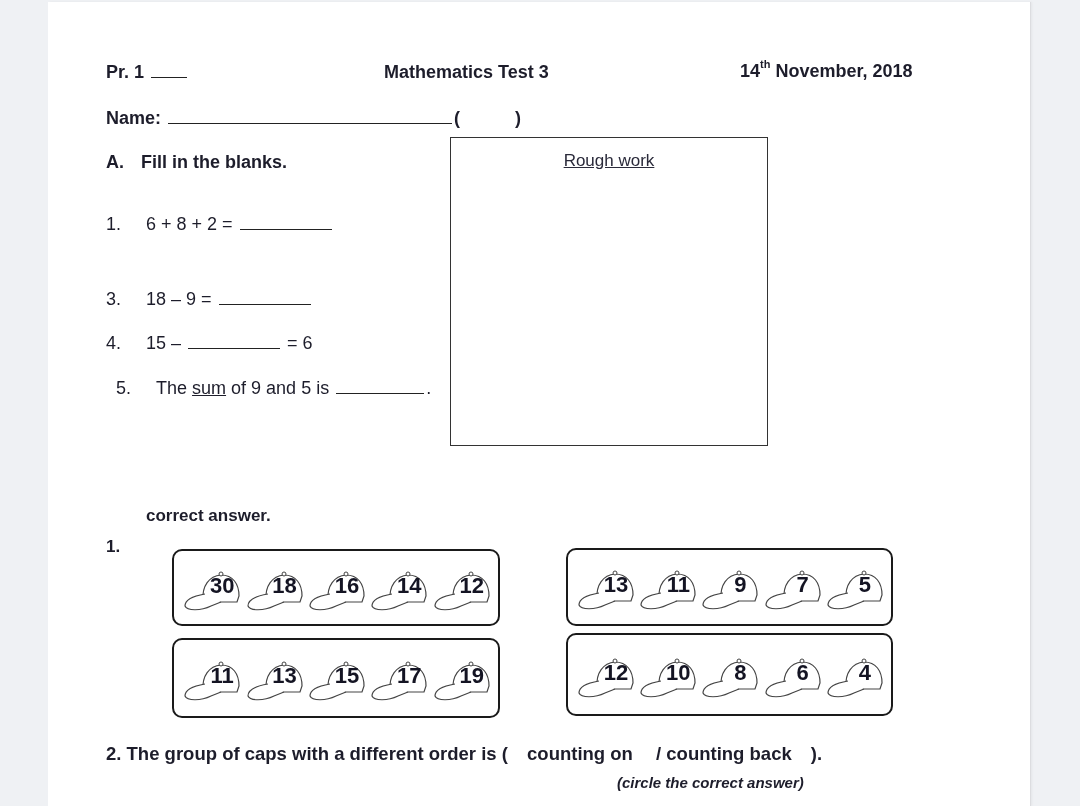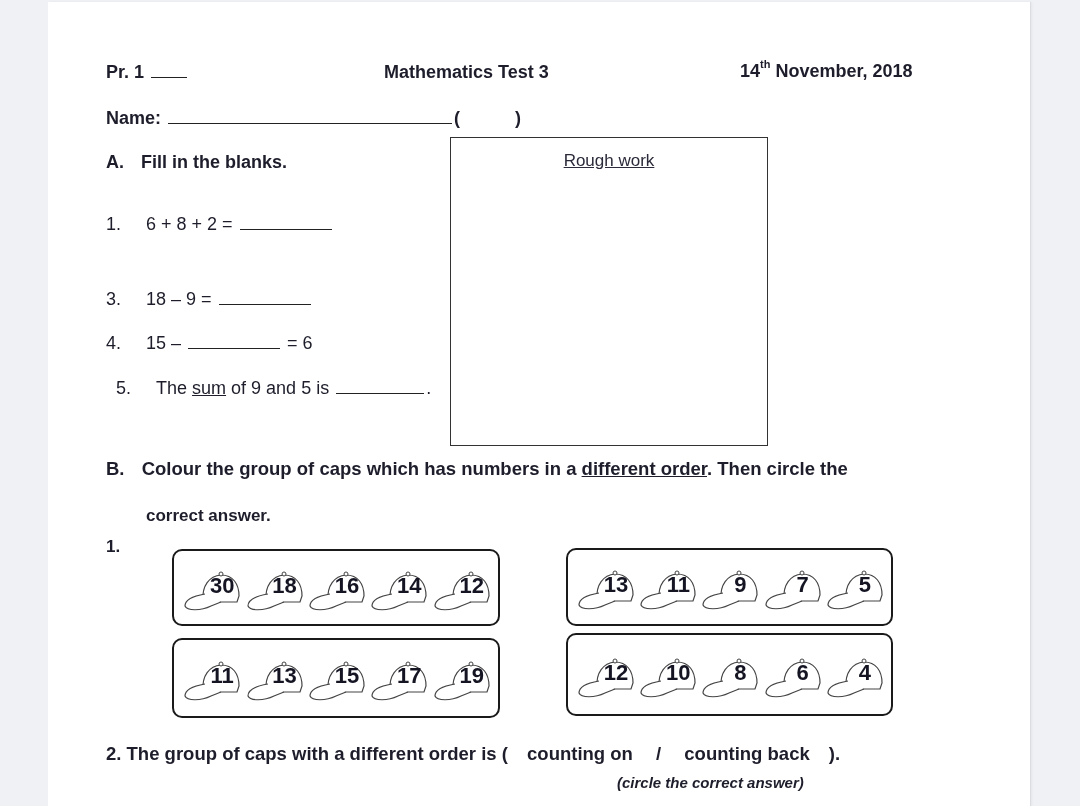--- a/index.html
+++ b/index.html
@@ -65,25 +65,20 @@
     <span style="display:inline-block;width:40px;">5.</span><span>The</span>
     <span class="u">sum</span>
     <span>of 9 and 5 is</span>
     <span class="blank" style="width:88px;"></span><span>.</span>
   </div>
 
   <div class="rough" style="left:402px;">
     <div class="rough-title">Rough work</div>
   </div>
 
-  <div class="abs b t" style="left:58px;top:456px;font-size:18.5px;">
-    <span>B.</span>
-    <span style="margin-left:12px;">Colour the group of caps which has numbers in a</span>
-    <span class="u">different order</span><span>. Then circle the</span>
-  </div>
   <div class="abs b" style="left:98px;top:504px;font-size:17px;">correct answer.</div>
   <div class="abs b" style="left:58px;top:535px;font-size:17px;">1.</div>
 
   <div class="capgroup" style="left:124px;top:547px;width:328px;height:77px;">
     <div class="cap">
         <svg width="60" height="48" viewBox="0 0 60 48">
           <path d="M22 36 C21 22 28 12 40 11 C52 11 58 20 58 32 L56 38 L24 38 Z" fill="#fff" stroke="#444" stroke-width="1.2"></path>
           <circle cx="40" cy="10" r="2" fill="#fff" stroke="#444" stroke-width="1"></circle>
           <path d="M24 30 C12 32 4 36 4 42 C6 47 20 47 30 42 L40 38" fill="#fff" stroke="#444" stroke-width="1.2"></path>
         </svg>
@@ -249,18 +244,18 @@
           <path d="M24 30 C12 32 4 36 4 42 C6 47 20 47 30 42 L40 38" fill="#fff" stroke="#444" stroke-width="1.2"></path>
         </svg>
         <div class="cap-num">4</div>
       </div>
   </div>
 
   <div class="abs b" style="left:58px;top:741px;font-size:18.5px;">
     <span>2. The group of caps with a different order is (</span>
     <span style="margin-left:14px;">counting on</span>
     <span style="margin-left:18px;">/</span>
-    <span style="margin-left:18px;">counting back</span>
+    <span style="">counting back</span>
     <span style="margin-left:14px;">).</span>
   </div>
   <div class="abs b" style="left:569px;top:772px;font-size:15px;font-style:italic;">(circle the correct answer)</div>
 
 </div>
 
 </body></html>

